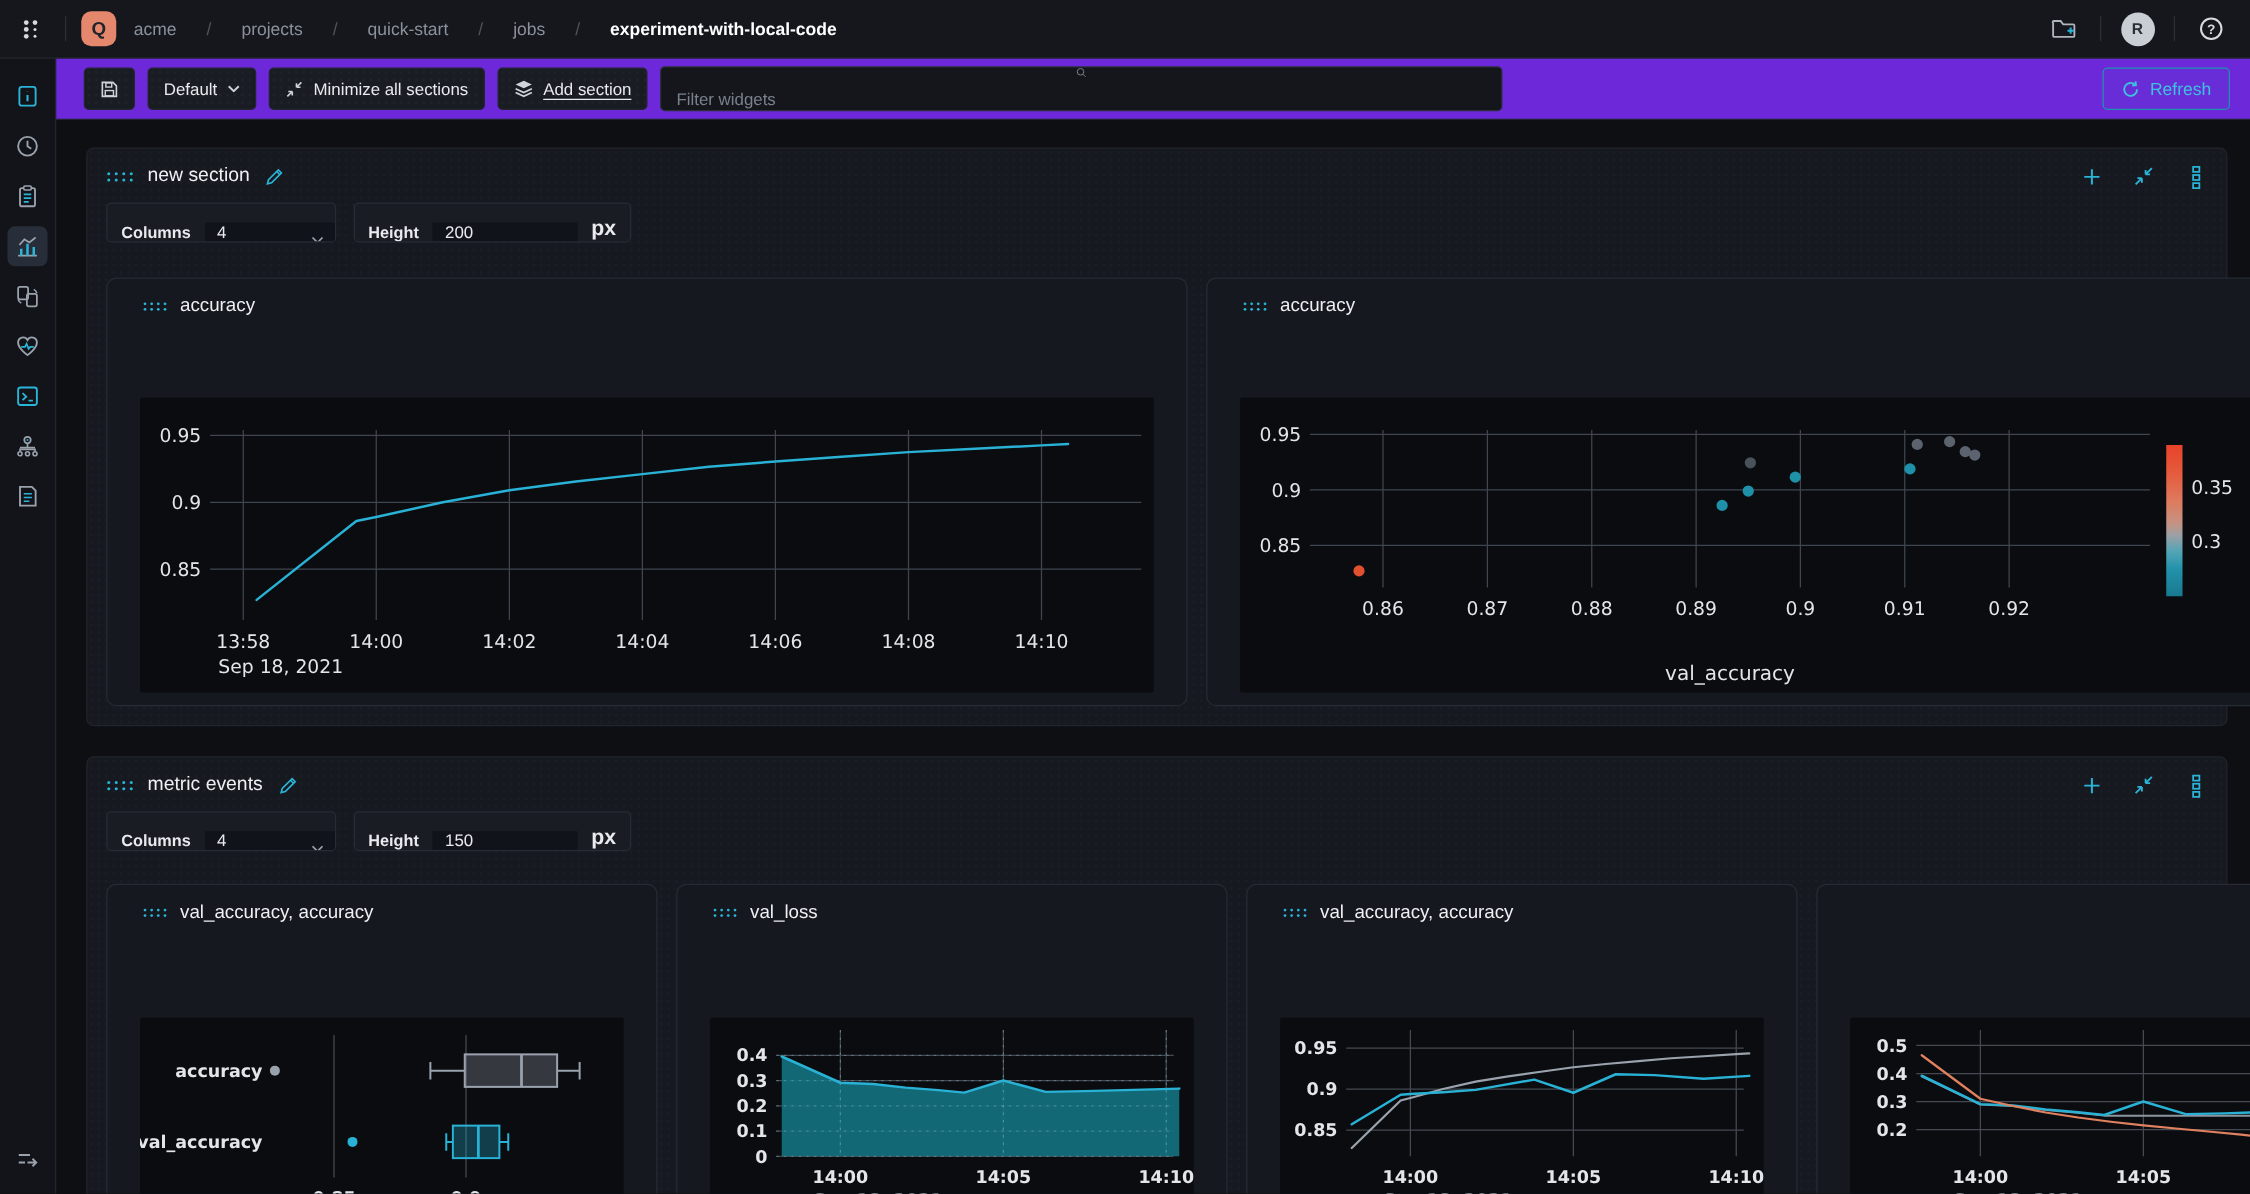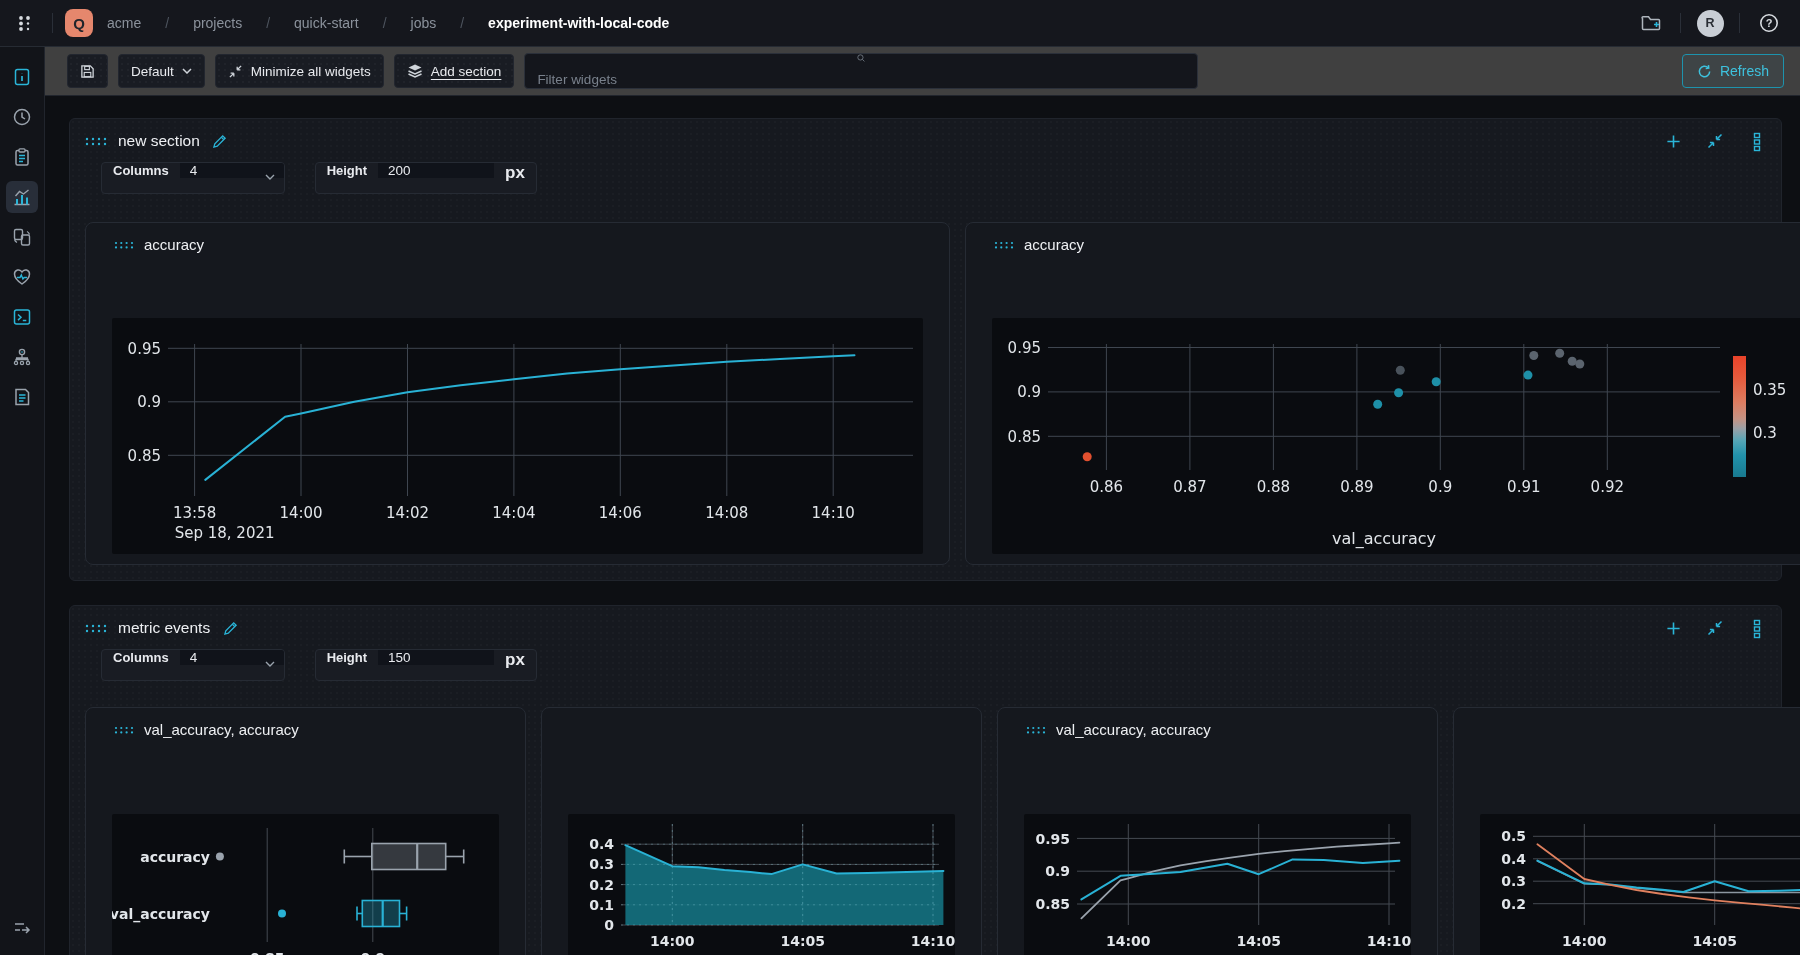--- a/index.html
+++ b/index.html
@@ -37,21 +37,21 @@
     width:44px;flex:0 0 44px;background:#121419;border-right:1px solid #21252d;
     display:flex;flex-direction:column;align-items:center;padding:14px 0 12px;gap:8px;
   }
   .side-btn{width:32px;height:32px;border-radius:6px;display:grid;place-items:center;cursor:pointer;}
   .side-btn.active{background:#282e39;}
   .side-spacer{flex:1;}
   .content{flex:1;display:flex;flex-direction:column;min-width:0;}
   
   .toolbar{
     height:48px;flex:0 0 48px;display:flex;align-items:center;gap:10px;
-    background:#404040;border-bottom:1px solid #21252d;padding:0 16px 0 22px;
+    background:#6d28d9;border-bottom:1px solid #21252d;padding:0 16px 0 22px;
   }
   .tool-btn{
     display:flex;align-items:center;gap:8px;height:34px;padding:0 12px;border-radius:4px;
     background:#191c23;border:1px solid #22262f;color:#e8eaee;font-size:13.5px;cursor:pointer;
     background-image:radial-gradient(circle, rgba(255,255,255,.03) 1px, transparent 1.3px);background-size:6px 6px;
   }
   .tool-btn .underline{text-decoration:underline;text-underline-offset:3px;}
   .searchbox{
     display:flex;align-items:center;gap:9px;height:34px;width:648px;padding:0 12px;
     border:1px solid #2b303a;border-radius:4px;background:#14161c;margin-right:auto;flex-direction:column;
@@ -70,21 +70,21 @@
   .section{
     background:#16191f;border:1px solid #20242c;border-radius:6px;padding:13px 15px 15px;margin-bottom:24px;
     background-image:radial-gradient(circle, rgba(255,255,255,.022) 1px, transparent 1.3px);background-size:6px 6px;
   }
   .sec-head{display:flex;align-items:center;gap:11px;}
   .sec-title{font-size:15.5px;color:#eef0f3;}
   .sec-actions{margin-left:auto;display:flex;align-items:center;gap:24px;}
   .sec-icon{width:18px;height:18px;display:grid;place-items:center;cursor:pointer;}
   .controls{display:flex;gap:14px;margin-top:12px;}
   .pill{
-    display:flex;align-items:flex-start;background:#191c23;border:1px solid #262b34;border-radius:4px;height:30px;overflow:hidden;margin-left:16px;
+    display:flex;align-items:flex-end;background:#191c23;border:1px solid #262b34;border-radius:4px;height:30px;overflow:hidden;
   }
   .pill .lab{display:flex;align-items:center;padding:0 11px;font-size:13px;font-weight:700;color:#e8eaee;}
   .pill .val{
     display:flex;align-items:center;background:#10131a;padding:0 10px;min-width:64px;
     font-size:13.5px;color:#e8eaee;position:relative;cursor:pointer;
   }
   .pill .val.with-chev{padding-right:30px;}
   .pill .chev{position:absolute;right:9px;top:11px;}
   .pill .unit{display:flex;align-items:center;padding:0 11px;font-size:17px;font-weight:700;color:#e8eaee;}
   .grid2{display:grid;grid-template-columns:1fr 1fr;gap:15px;margin-top:28px;}
@@ -240,21 +240,21 @@
         <button class="tool-btn">
           <span>Default</span>
           <svg width="10" height="6" viewBox="0 0 10 6">
             <path d="M1 1l4 4 4-4" fill="none" stroke="#cfd4da" stroke-width="1.5"></path>
           </svg>
         </button>
         <button class="tool-btn">
           <svg width="15" height="15" viewBox="0 0 16 16">
             <path d="M2 14l4.2-4.2M6.2 9.8v3.4M6.2 9.8H2.8M14 2L9.8 6.2M9.8 6.2V2.8M9.8 6.2h3.4" fill="none" stroke="#cfd4da" stroke-width="1.4"></path>
           </svg>
-          <span>Minimize all widgets</span>
+          <span>Minimize all sections</span>
         </button>
         <button class="tool-btn">
           <svg width="16" height="16" viewBox="0 0 16 16">
             <path d="M8 1.5l6.5 3L8 7.5l-6.5-3z" fill="#cfd4da"></path>
             <path d="M1.5 8L8 11l6.5-3M1.5 11L8 14l6.5-3" fill="none" stroke="#cfd4da" stroke-width="1.4"></path>
           </svg>
           <span class="underline">Add section</span>
         </button>
         <div class="searchbox">
           <svg width="14" height="14" viewBox="0 0 14 14">
@@ -552,20 +552,37 @@
                     <line x1="287.4" y1="99.5" x2="294.6" y2="99.5" stroke="#29b2d5" stroke-width="1.6"></line>
                     <line x1="245.0" y1="92.5" x2="245.0" y2="106.5" stroke="#29b2d5" stroke-width="1.6"></line>
                     <line x1="294.6" y1="92.5" x2="294.6" y2="106.5" stroke="#29b2d5" stroke-width="1.6"></line>
                     <rect x="250.3" y="86.5" width="37.2" height="26" fill="#29b2d5" fill-opacity="0.3" stroke="#29b2d5" stroke-width="1.6"></rect>
                     <line x1="270.7" y1="86.5" x2="270.7" y2="112.5" stroke="#29b2d5" stroke-width="2.2"></line>
                     <text x="155.2" y="149.0" text-anchor="middle" font-size="14" font-weight="700" fill="#e2e6ea" font-family="DejaVu Sans, sans-serif">0.85</text>
                     <text x="260.8" y="149.0" text-anchor="middle" font-size="14" font-weight="700" fill="#e2e6ea" font-family="DejaVu Sans, sans-serif">0.9</text>
                   </svg></div>
             </div>
             <div class="card card-sm">
+              <div class="card-head">
+                <span class="handle">
+                  <svg width="20" height="8" viewBox="0 0 20 8">
+                      <g fill="#2ab5d8">
+                    <circle cx="2" cy="2" r="1.1"></circle>
+                        <circle cx="7.3" cy="2" r="1.1"></circle>
+                        <circle cx="12.6" cy="2" r="1.1"></circle>
+                        <circle cx="18" cy="2" r="1.1"></circle>
+                    <circle cx="2" cy="6.4" r="1.1"></circle>
+                        <circle cx="7.3" cy="6.4" r="1.1"></circle>
+                        <circle cx="12.6" cy="6.4" r="1.1"></circle>
+                        <circle cx="18" cy="6.4" r="1.1"></circle>
+                  </g>
+                    </svg>
+                </span>
+                <span class="wtitle">val_loss</span>
+              </div>
               <div class="plot plot-sm"><svg width="387" height="168">
                     <defs></defs>
                     <line x1="104.3" y1="10.0" x2="104.3" y2="111.0" stroke="#454a52" stroke-width="1"></line>
                     <line x1="234.7" y1="10.0" x2="234.7" y2="111.0" stroke="#454a52" stroke-width="1"></line>
                     <line x1="365.0" y1="10.0" x2="365.0" y2="111.0" stroke="#454a52" stroke-width="1"></line>
                     <line x1="53.0" y1="111.0" x2="371.0" y2="111.0" stroke="#454a52" stroke-width="1"></line>
                     <line x1="53.0" y1="90.8" x2="371.0" y2="90.8" stroke="#454a52" stroke-width="1"></line>
                     <line x1="53.0" y1="70.6" x2="371.0" y2="70.6" stroke="#454a52" stroke-width="1"></line>
                     <line x1="53.0" y1="50.4" x2="371.0" y2="50.4" stroke="#454a52" stroke-width="1"></line>
                     <line x1="53.0" y1="30.2" x2="371.0" y2="30.2" stroke="#454a52" stroke-width="1"></line>

